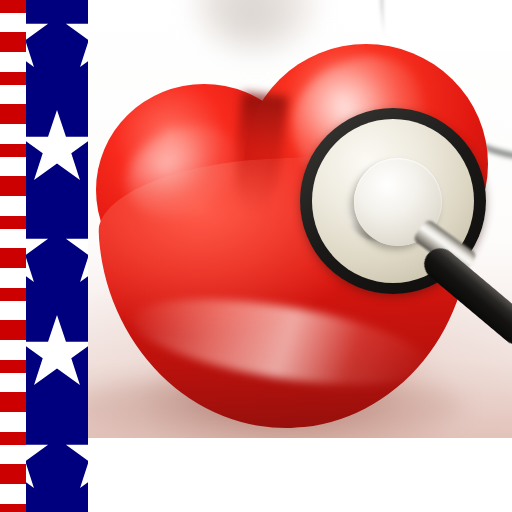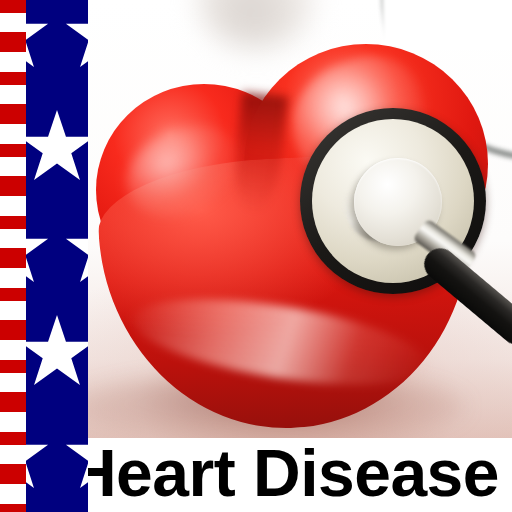--- a/index.html
+++ b/index.html
@@ -430,17 +430,14 @@
       <div class="star edge-right" style="top:-3px;"></div>
       <div class="star center" style="top:110px;"></div>
       <div class="star edge-left" style="top:212px;"></div>
       <div class="star edge-right" style="top:212px;"></div>
       <div class="star center" style="top:315px;"></div>
       <div class="star edge-left" style="top:418px;"></div>
       <div class="star edge-right" style="top:418px;"></div>
     </div>
   </div>
 
-  <div class="title-bar">
-    <span class="title-text">Heart Disease</span>
-  </div>
 
 </div>
 
 </body></html>

